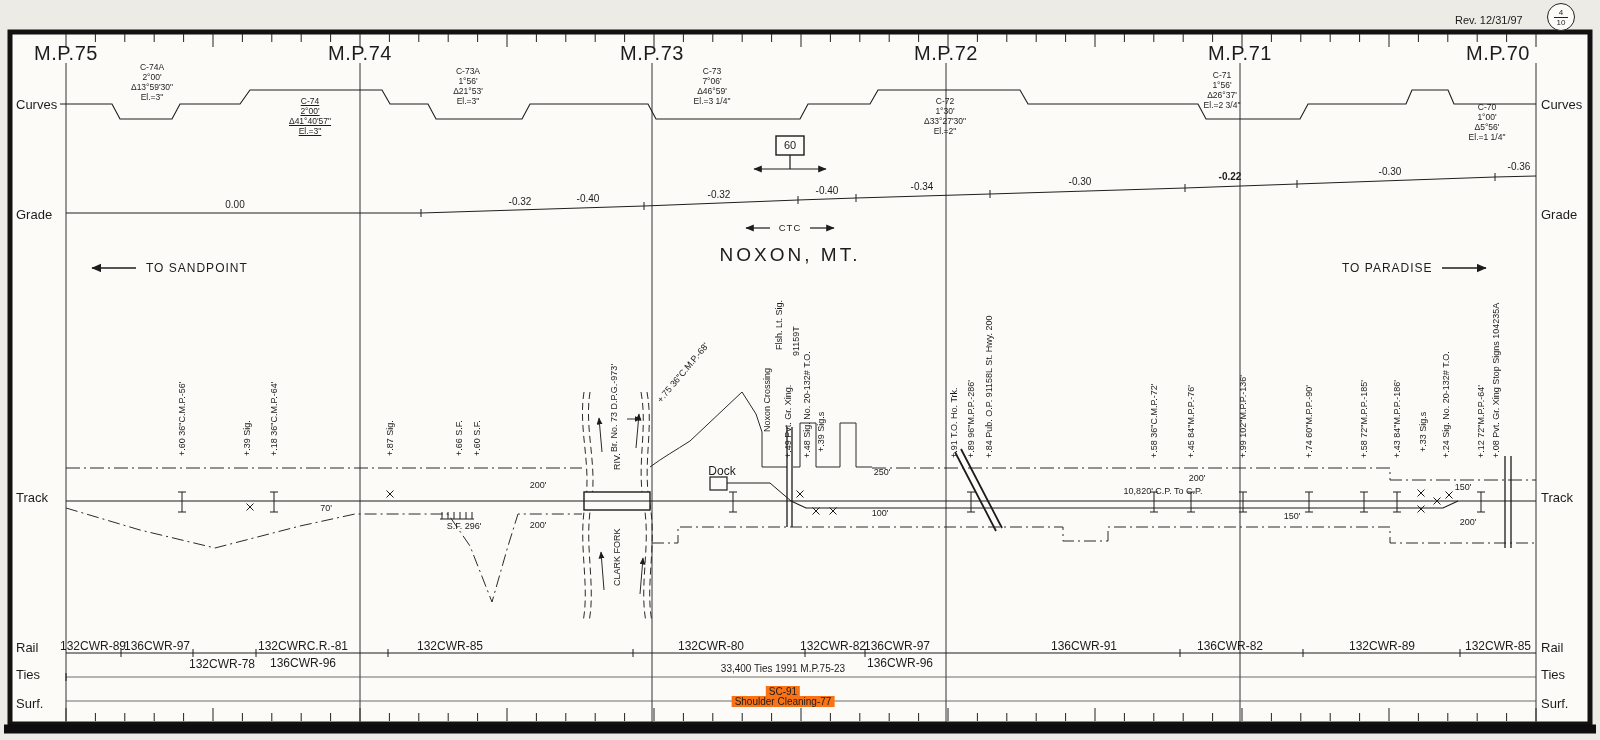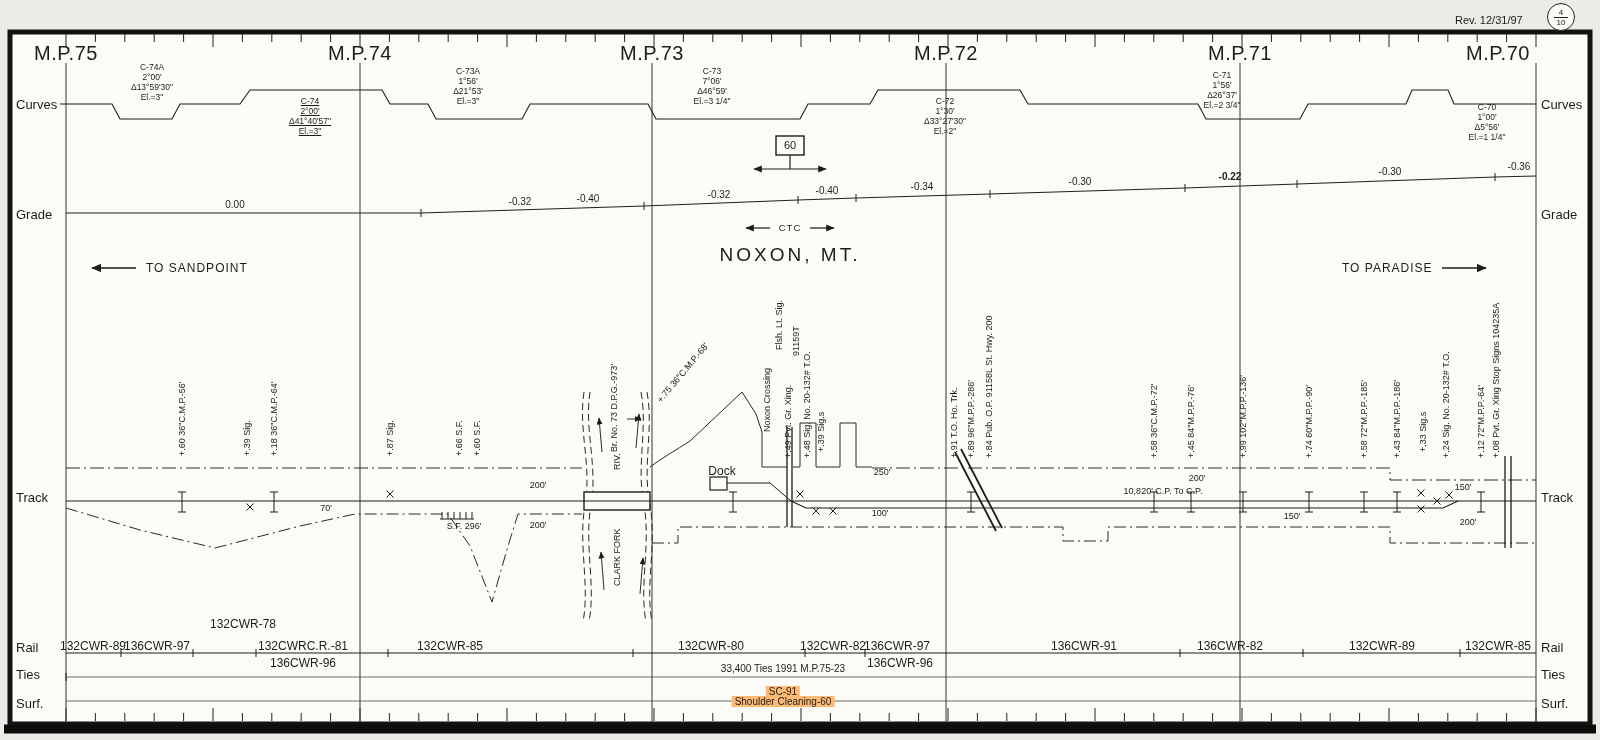--- a/index.html
+++ b/index.html
@@ -14,21 +14,21 @@
     display:flex;flex-direction:column;align-items:center;justify-content:center;font-size:8px;line-height:9px;background:#fcfbf8;}
   .sheet-circle .den{border-top:1px solid #222;padding:0 3px;}
   .mp-label{font-size:20px;transform:translateX(-50%);letter-spacing:0.5px;}
   .gutter-label{font-size:13px;}
   .curve-block{text-align:center;font-size:8.5px;line-height:10px;transform:translateX(-50%);}
   .grade-label{font-size:10px;transform:translateX(-50%);}
   .v-label{font-size:9px;transform-origin:0 0;}
   .dist-label{font-size:9px;transform:translateX(-50%);}
   .rail-label{font-size:12px;transform:translateX(-50%);}
   .note{font-size:10px;transform:translateX(-50%);}
-  .surf-note{background:#fdba74;padding:0 3px;text-align:right;}
+  .surf-note{background:#f97316;padding:0 3px;text-align:right;}
   .big-title{font-size:19px;letter-spacing:3px;transform:translateX(-50%);}
   .dir-label{font-size:12px;letter-spacing:1px;}
   .speed-text{font-size:11px;transform:translateX(-50%);}
   .ctc-text{font-size:9.5px;transform:translateX(-50%);letter-spacing:1px;}
   .dock-label{font-size:12px;transform:translateX(-50%);text-align:right;}
 </style>
 </head>
 <body>
 
 <div class="stage">
@@ -125,21 +125,21 @@
 
     <div class="txt big-title" style="left:790px;top:244px;">NOXON, MT.</div>
     <div class="txt ctc-text" style="left:790px;top:222px;">CTC</div>
     <div class="txt speed-text" style="left:790px;top:139px;">60</div>
     <div class="txt dir-label" style="left:146px;top:261px;">TO SANDPOINT</div>
     <div class="txt dir-label" style="left:1342px;top:261px;">TO PARADISE</div>
     <div class="txt dock-label" style="left:722px;top:464px;">Dock</div>
 
     <div class="txt note" style="left:783px;top:663px;">33,400 Ties 1991 M.P.75-23</div>
     <div class="txt note surf-note" style="left:783px;top:686px;">SC-91</div>
-    <div class="txt note surf-note" style="left:783px;top:696px;">Shoulder Cleaning-60</div>
+    <div class="txt note surf-note" style="left:783px;top:696px;">Shoulder Cleaning-77</div>
   <div class="txt mp-label" style="left: 66px; top: 42px;">M.P.75</div>
       <div class="txt mp-label" style="left: 360px; top: 42px;">M.P.74</div>
       <div class="txt mp-label" style="left: 652px; top: 42px;">M.P.73</div>
       <div class="txt mp-label" style="left: 946px; top: 42px;">M.P.72</div>
       <div class="txt mp-label" style="left: 1240px; top: 42px;">M.P.71</div>
       <div class="txt mp-label" style="left: 1498px; top: 42px;">M.P.70</div>
       <div class="txt gutter-label" style="left: 16px; top: 97px;">Curves</div>
       <div class="txt gutter-label" style="left: 1541px; top: 97px;">Curves</div>
       <div class="txt gutter-label" style="left: 16px; top: 207px;">Grade</div>
       <div class="txt gutter-label" style="left: 1541px; top: 207px;">Grade</div>
@@ -238,21 +238,21 @@
       <div class="txt dist-label" style="left: 464px; top: 521px;">S.F. 296'</div>
       <div class="txt dist-label" style="left: 882px; top: 467px;">250'</div>
       <div class="txt dist-label" style="left: 880px; top: 508px;">100'</div>
       <div class="txt dist-label" style="left: 1197px; top: 473px;">200'</div>
       <div class="txt dist-label" style="left: 1163px; top: 486px;">10,820' C.P. To C.P.</div>
       <div class="txt dist-label" style="left: 1292px; top: 511px;">150'</div>
       <div class="txt dist-label" style="left: 1463px; top: 482px;">150'</div>
       <div class="txt dist-label" style="left: 1468px; top: 517px;">200'</div>
       <div class="txt rail-label" style="left: 93px; top: 639px;">132CWR-89</div>
       <div class="txt rail-label" style="left: 157px; top: 639px;">136CWR-97</div>
-      <div class="txt rail-label" style="left: 222px; top: 617px; margin-left: 21px;">132CWR-78</div>
+      <div class="txt rail-label" style="left: 222px; top: 657px;">132CWR-78</div>
       <div class="txt rail-label" style="left: 303px; top: 639px;">132CWRC.R.-81</div>
       <div class="txt rail-label" style="left: 450px; top: 639px;">132CWR-85</div>
       <div class="txt rail-label" style="left: 711px; top: 639px;">132CWR-80</div>
       <div class="txt rail-label" style="left: 833px; top: 639px;">132CWR-82</div>
       <div class="txt rail-label" style="left: 897px; top: 639px;">136CWR-97</div>
       <div class="txt rail-label" style="left: 1084px; top: 639px;">136CWR-91</div>
       <div class="txt rail-label" style="left: 1230px; top: 639px;">136CWR-82</div>
       <div class="txt rail-label" style="left: 1382px; top: 639px;">132CWR-89</div>
       <div class="txt rail-label" style="left: 1498px; top: 639px;">132CWR-85</div>
       <div class="txt rail-label" style="left: 303px; top: 656px;">136CWR-96</div>

